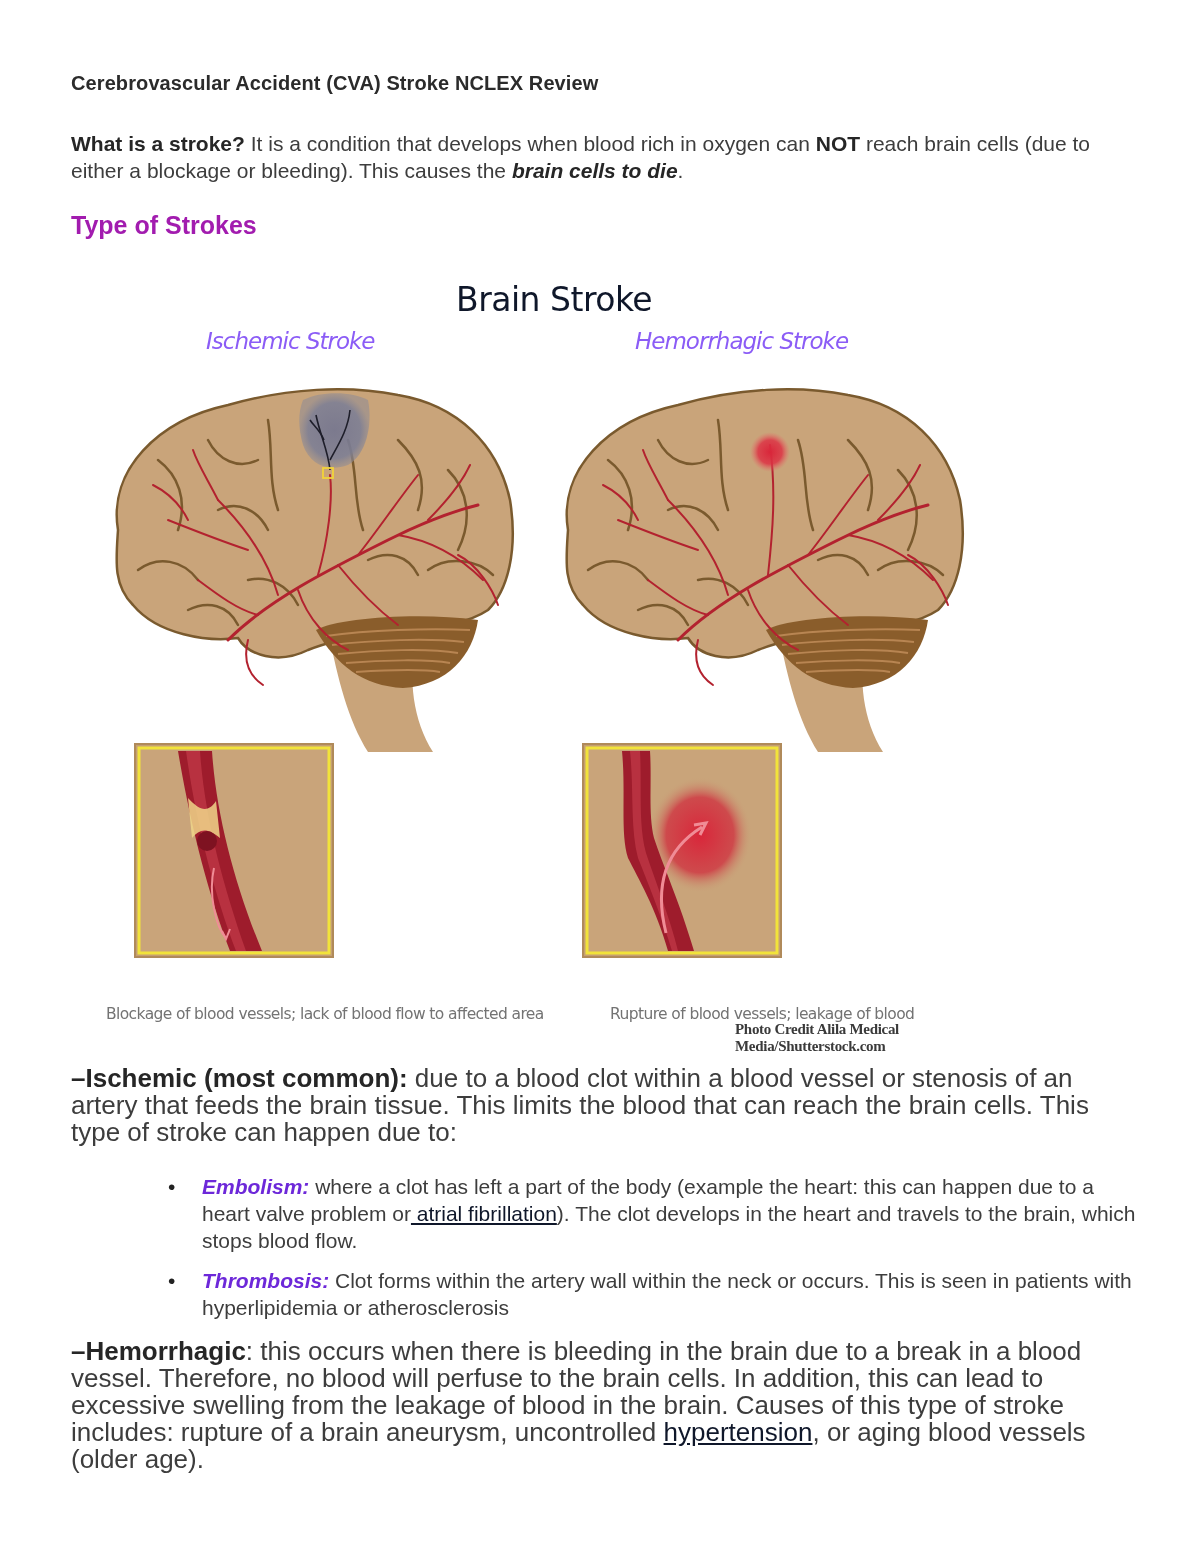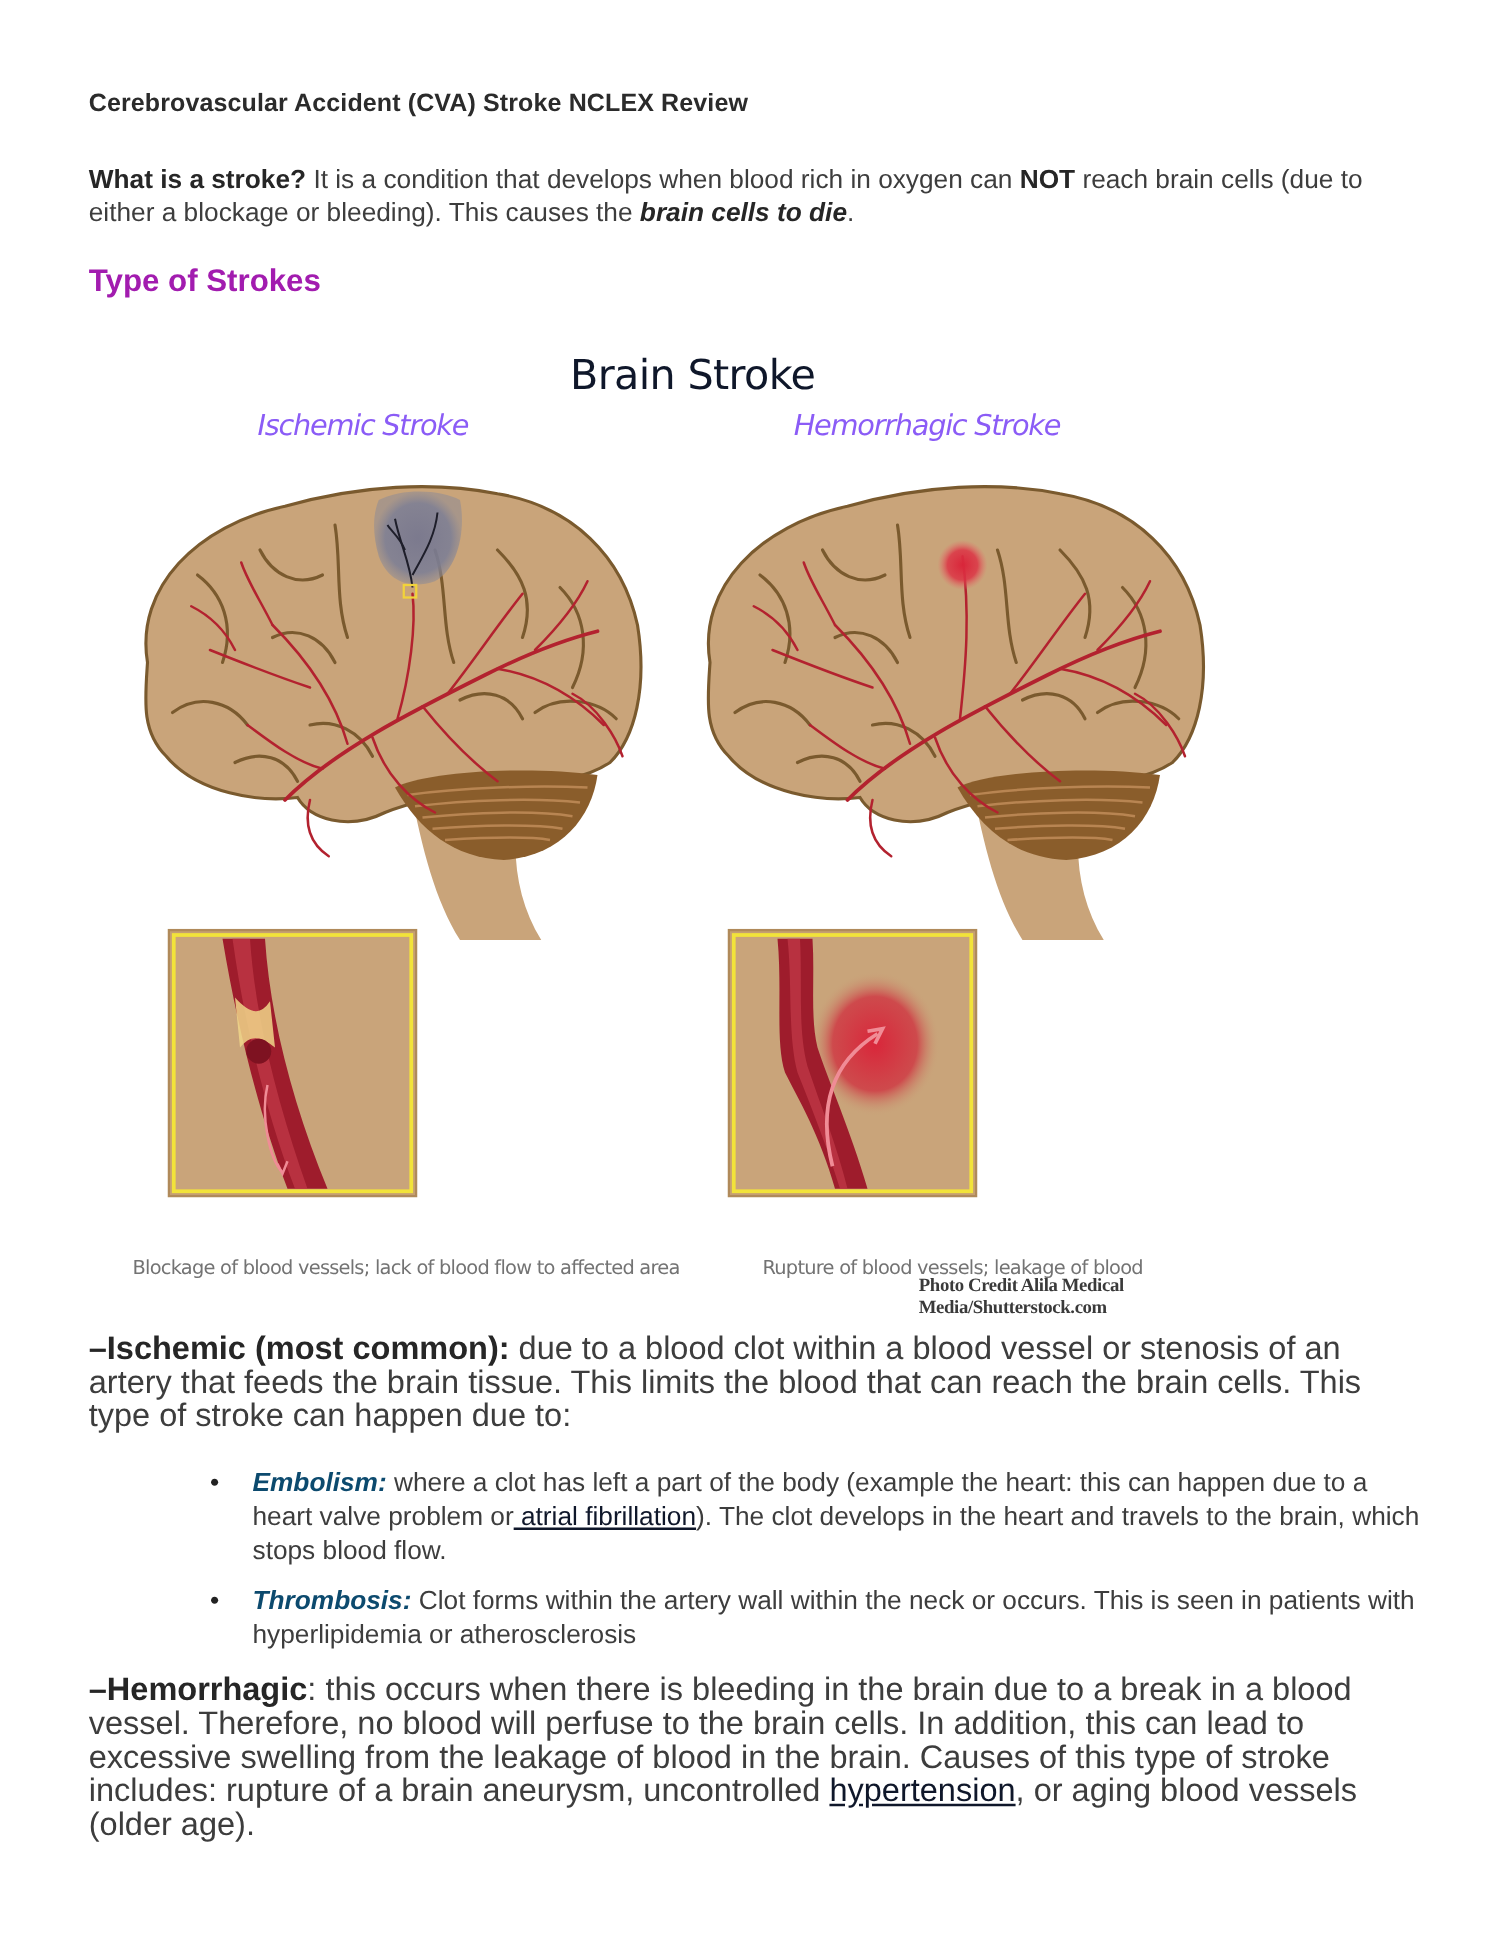--- a/index.html
+++ b/index.html
@@ -18,21 +18,21 @@
   .caption { position: absolute; top: 718px; font-size: 15.5px; color: #737373; font-family: "DejaVu Sans", sans-serif; letter-spacing: -0.6px; margin-top: 17px; }
   .caption.left { left: 16px; }
   .caption.right { left: 520px; }
   .credit { position: absolute; left: 645px; top: 751px; font-size: 15px; font-weight: bold; color: #3a3a3a; font-family: Liberation Serif, serif; letter-spacing: -0.3px; }
   .brain { position: absolute; }
   .para { position: absolute; left: 71px; width: 1070px; font-size: 26px; line-height: 27px; color: #3d3d3d; }
   .para b { color: #262626; }
   .bullets { position: absolute; left: 71px; top: 1173px; width: 1070px; margin: 0; padding: 0; list-style: none; }
   .bullets li { position: relative; padding-left: 131px; font-size: 21px; line-height: 27px; color: #3d3d3d; margin-bottom: 13px; }
   .bullets li .dot { position: absolute; left: 97px; top: 0; font-size: 21px; color: #222; }
-  .bullets b i, .bullets i b { color: #0c4a6e; }
+  .bullets b i, .bullets i b { color: #6d28d9; }
   a.link { color: #0f172a; text-decoration: underline; }
 </style>
 </head>
 <body>
 
 <div class="page">
 
   <div class="title">Cerebrovascular Accident (CVA) Stroke NCLEX Review</div>
 
   <div class="intro">

